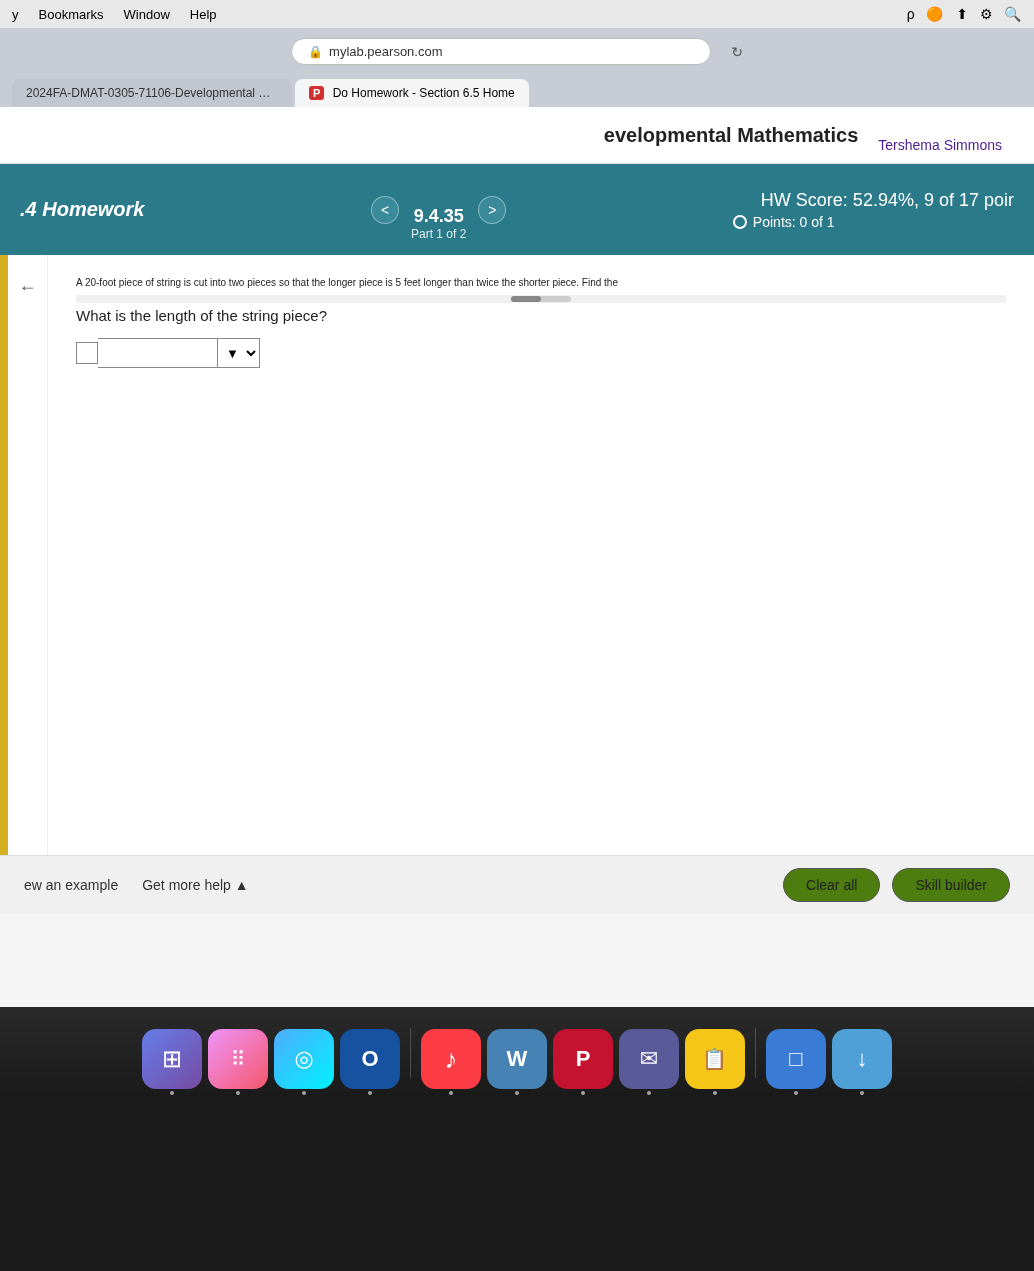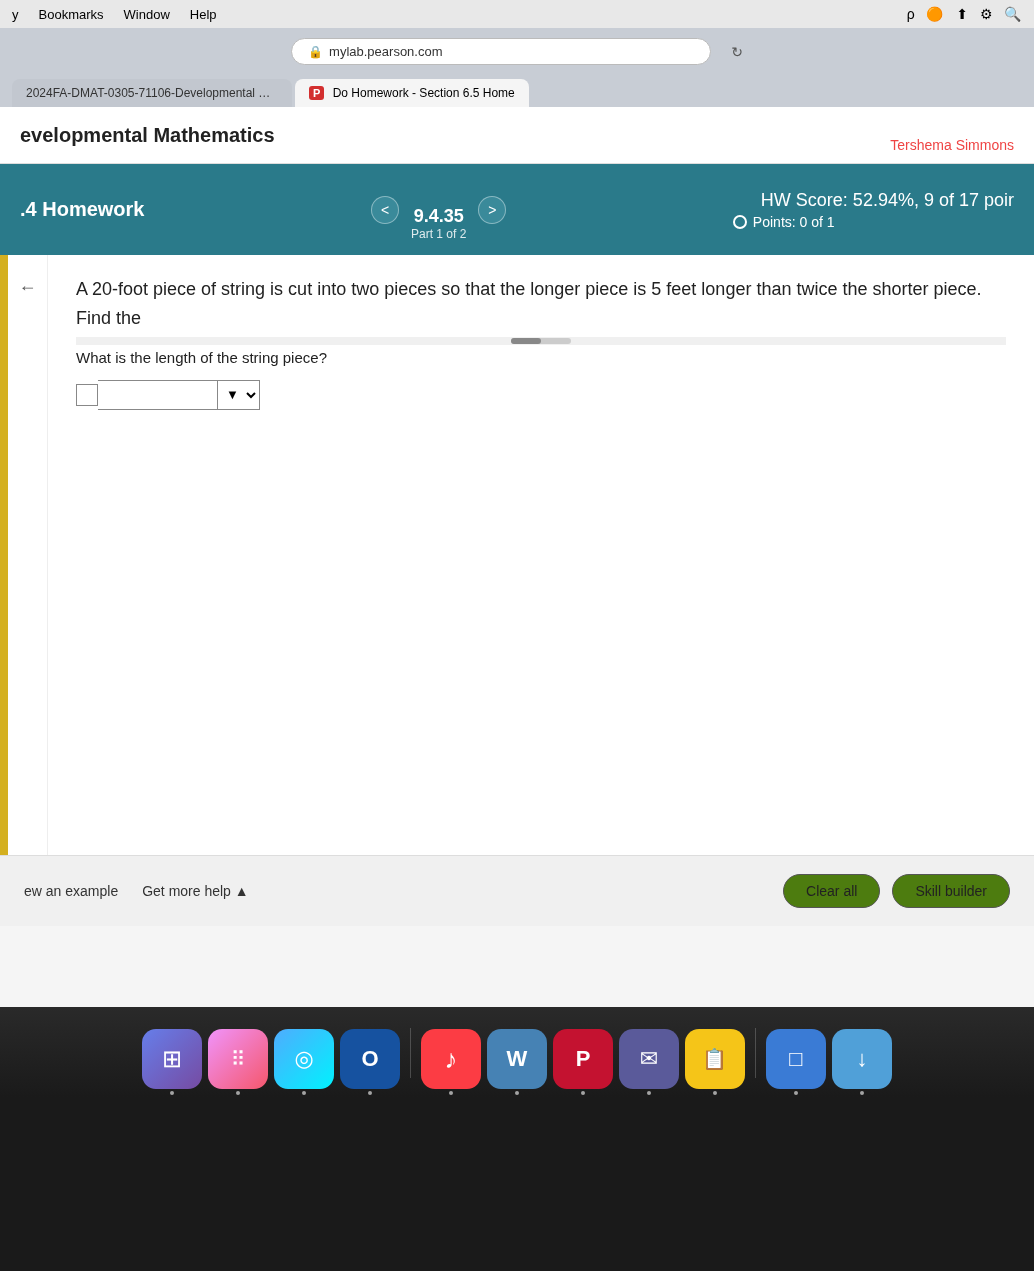--- a/index.html
+++ b/index.html
@@ -83,50 +83,52 @@
 
     
     .browser-content {
       background: #f5f5f5;
       min-height: 900px;
     }
 
     
     .site-header {
       background: white;
-      padding: 10px 20px;
-      display: flex;
-      align-items: center;
-      justify-content: space-between;
+      padding: 10px 32px;
+      display: flex;
+      align-items: center;
+      justify-content: flex-end;
       border-bottom: 1px solid #ddd;
+      gap: 20px;
     }
     .site-title {
       font-size: 20px;
       font-weight: 600;
       color: #222;
     }
     .user-name {
       font-size: 14px;
-      color: #ef4444;
+      color: #4c1d95;
       margin-top: 20px;
     }
 
     
     .hw-header {
       background: #2a7a8a;
       padding: 14px 20px;
       display: flex;
       align-items: center;
       justify-content: space-between;
       color: white;
     }
     .hw-title {
       font-size: 20px;
       font-weight: 700;
       color: white;
+      font-style: italic;
     }
     .hw-nav {
       display: flex;
       align-items: center;
       gap: 12px;
     }
     .hw-nav-btn {
       background: #3a8a9a;
       border: 1px solid rgba(255,255,255,0.4);
       border-radius: 50%;
@@ -192,21 +194,21 @@
       border-right: 1px solid #eee;
       font-size: 18px;
       color: #555;
       cursor: pointer;
     }
     .problem-content {
       flex: 1;
       padding: 20px 28px;
     }
     .problem-text {
-      font-size: 18px;
+      font-size: 10px;
       color: #222;
       line-height: 1.6;
       margin-bottom: 0;
     }
     .question-label {
       font-size: 15px;
       color: #222;
       margin-bottom: 14px;
       font-weight: 500;
     }
@@ -242,21 +244,21 @@
       background: white;
       padding: 0 4px;
       font-size: 13px;
       cursor: pointer;
     }
 
     
     .bottom-bar {
       background: #f0f0f0;
       border-top: 1px solid #ddd;
-      padding: 18px 24px;
+      padding: 12px 24px;
       display: flex;
       align-items: center;
       gap: 24px;
     }
     .bottom-link {
       font-size: 14px;
       color: #333;
       cursor: pointer;
       text-decoration: none;
     }

